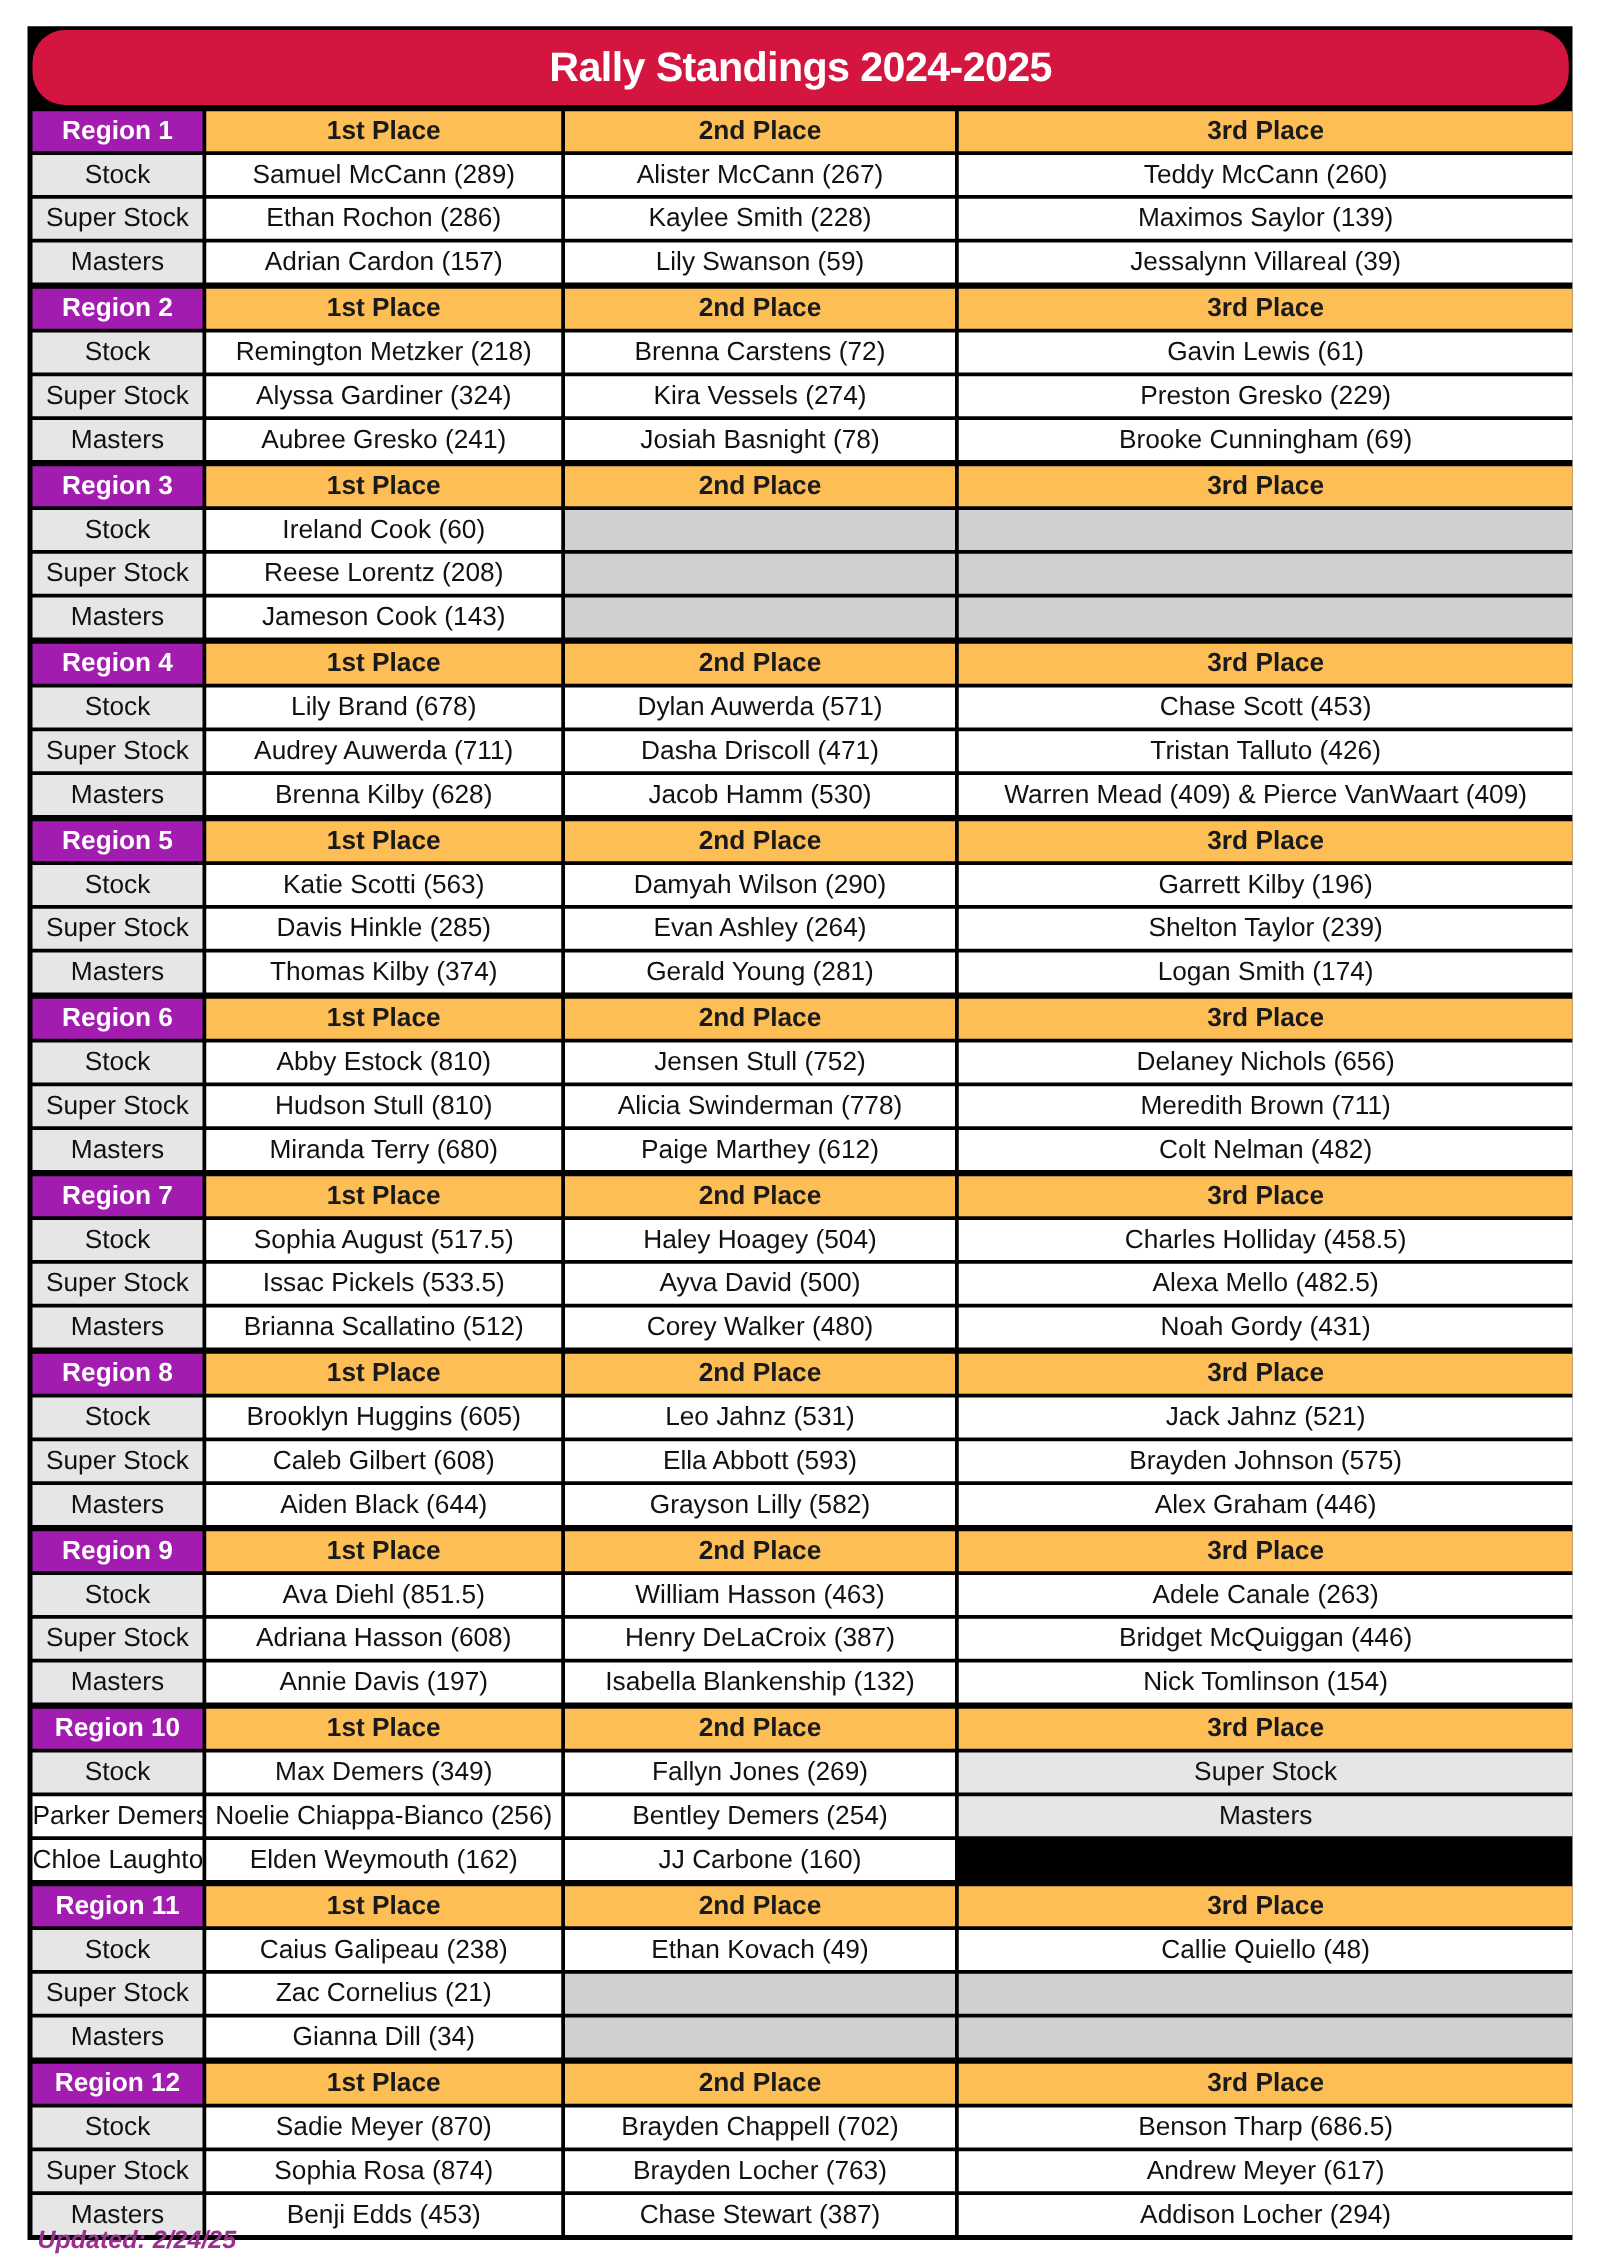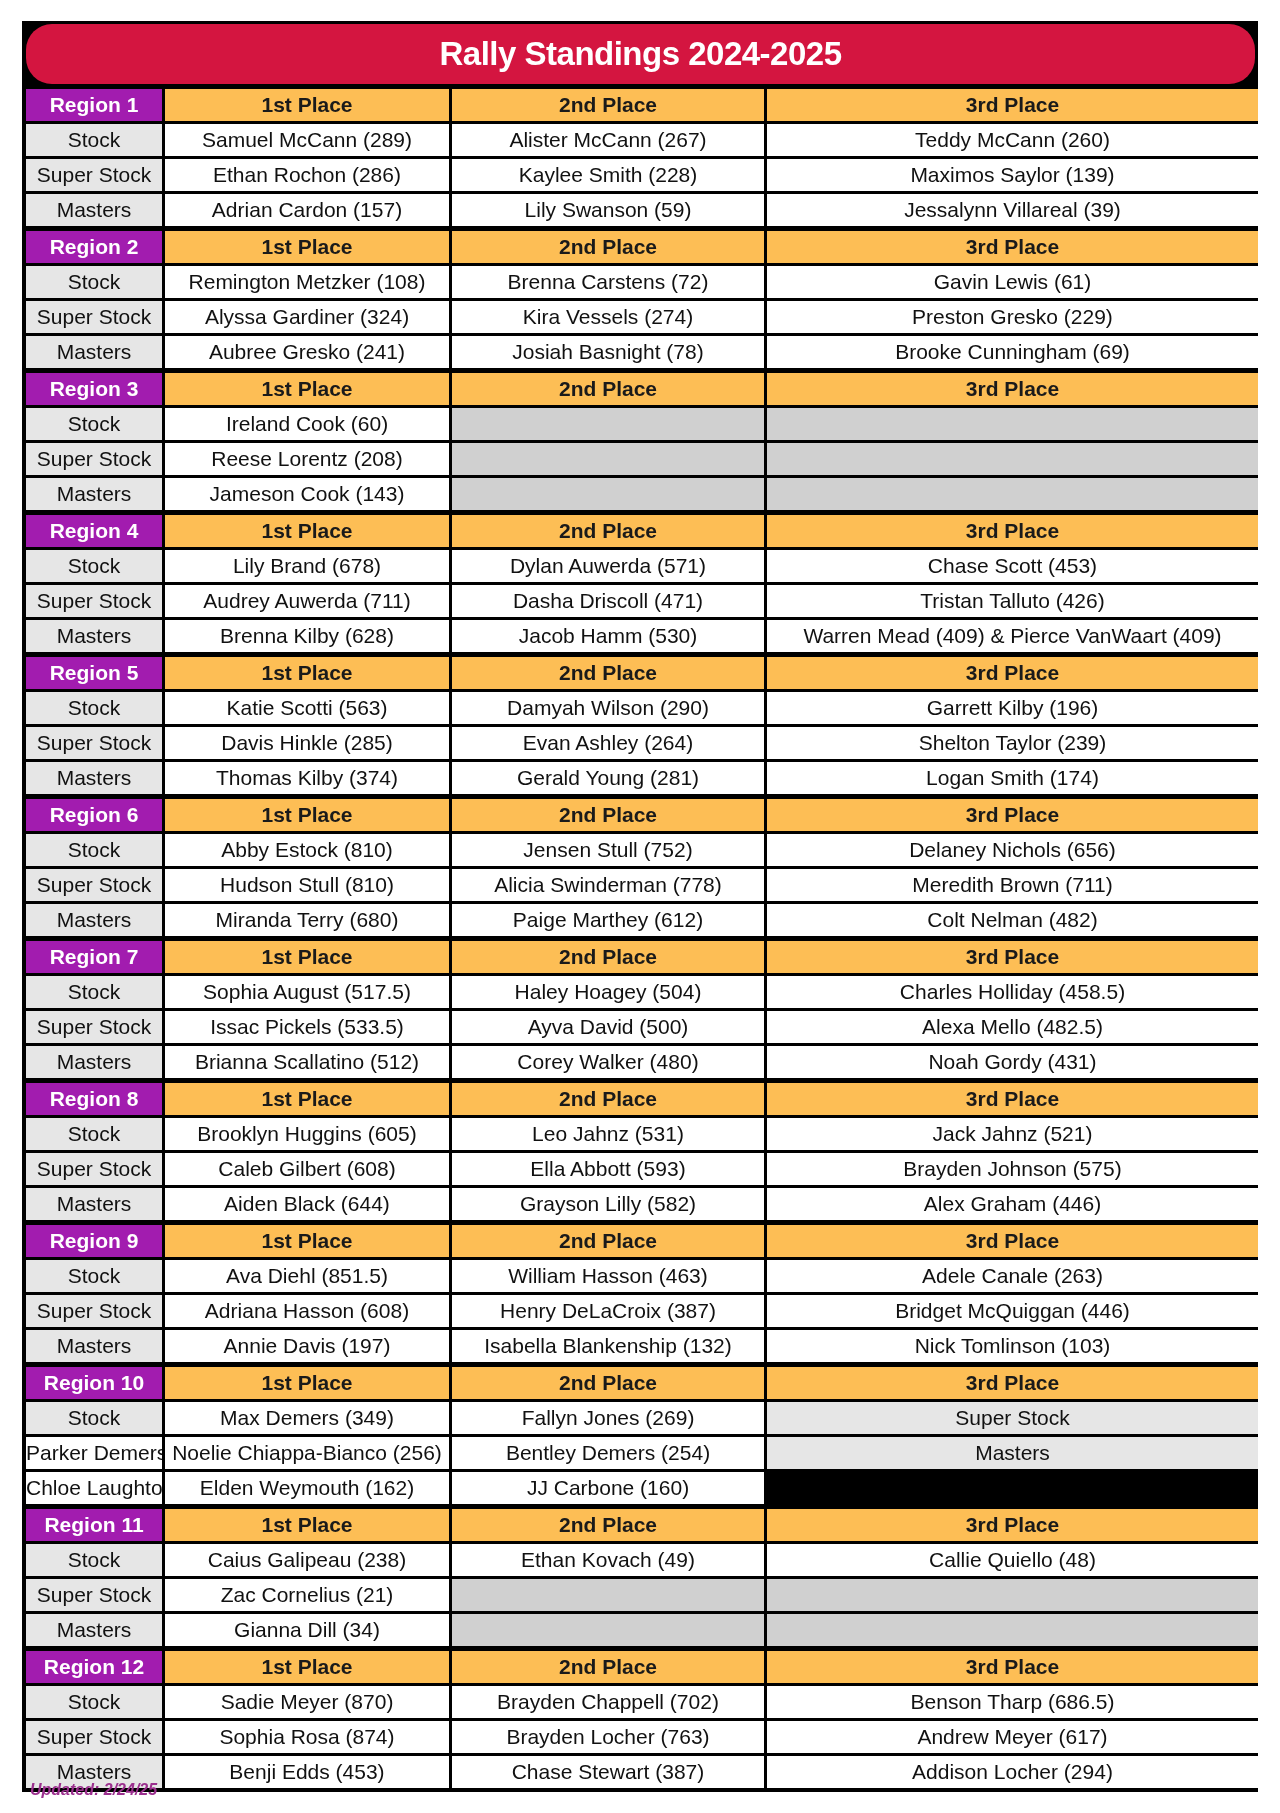--- a/index.html
+++ b/index.html
@@ -18,21 +18,21 @@
     grid-template-columns: 136px 284px 312px 491px;
     column-gap: 3px; row-gap: 3px; }
   .region:first-of-type { margin-top: 5px; }
   .cell { height: 32px; line-height: 32px; text-align: center; font-size: 21px; color: #111;
     white-space: nowrap; overflow: hidden; }
   .hdr-region { background: #a21caf; color: #fff; font-weight: bold; }
   .hdr-place { background: #FDBE55; color: #1a1a1a; font-weight: bold; }
   .cls { background: #E6E6E6; }
   .val { background: #fff; }
   .empty { background: #D0D0D0; }
-  .updated { position: absolute; left: 30px; top: 1781px; color: #9B2F8E; font-style: italic; font-weight: bold; font-size: 16px; }
+  .updated { position: absolute; left: 30px; top: 1781px; color: #9B2F8E; font-style: italic; font-weight: bold; font-size: 20px; }
 </style>
 </head>
 <body>
 
 <div class="sheet">
   <div class="title">Rally Standings 2024-2025</div>
   <div id="regions">
       <div class="region">
         <div class="cell hdr-region">Region 1</div>
         <div class="cell hdr-place">1st Place</div>
@@ -50,21 +50,21 @@
         <div class="cell val">Adrian Cardon (157)</div>
         <div class="cell val">Lily Swanson (59)</div>
         <div class="cell val">Jessalynn Villareal (39)</div>
       </div>
       <div class="region">
         <div class="cell hdr-region">Region 2</div>
         <div class="cell hdr-place">1st Place</div>
         <div class="cell hdr-place">2nd Place</div>
         <div class="cell hdr-place">3rd Place</div>
         <div class="cell cls">Stock</div>
-        <div class="cell val">Remington Metzker (108)</div>
+        <div class="cell val">Remington Metzker (218)</div>
         <div class="cell val">Brenna Carstens (72)</div>
         <div class="cell val">Gavin Lewis (61)</div>
         <div class="cell cls">Super Stock</div>
         <div class="cell val">Alyssa Gardiner (324)</div>
         <div class="cell val">Kira Vessels (274)</div>
         <div class="cell val">Preston Gresko (229)</div>
         <div class="cell cls">Masters</div>
         <div class="cell val">Aubree Gresko (241)</div>
         <div class="cell val">Josiah Basnight (78)</div>
         <div class="cell val">Brooke Cunningham (69)</div>
@@ -186,21 +186,21 @@
         <div class="cell val">Ava Diehl (851.5)</div>
         <div class="cell val">William Hasson (463)</div>
         <div class="cell val">Adele Canale (263)</div>
         <div class="cell cls">Super Stock</div>
         <div class="cell val">Adriana Hasson (608)</div>
         <div class="cell val">Henry DeLaCroix (387)</div>
         <div class="cell val">Bridget McQuiggan (446)</div>
         <div class="cell cls">Masters</div>
         <div class="cell val">Annie Davis (197)</div>
         <div class="cell val">Isabella Blankenship (132)</div>
-        <div class="cell val">Nick Tomlinson (103)</div>
+        <div class="cell val">Nick Tomlinson (154)</div>
       </div>
       <div class="region">
         <div class="cell hdr-region">Region 10</div>
         <div class="cell hdr-place">1st Place</div>
         <div class="cell hdr-place">2nd Place</div>
         <div class="cell hdr-place">3rd Place</div>
         <div class="cell cls">Stock</div>
         <div class="cell val">Max Demers (349)</div>
         <div class="cell val">Fallyn Jones (269)</div>
         <div class="cell cls">Super Stock</div>

